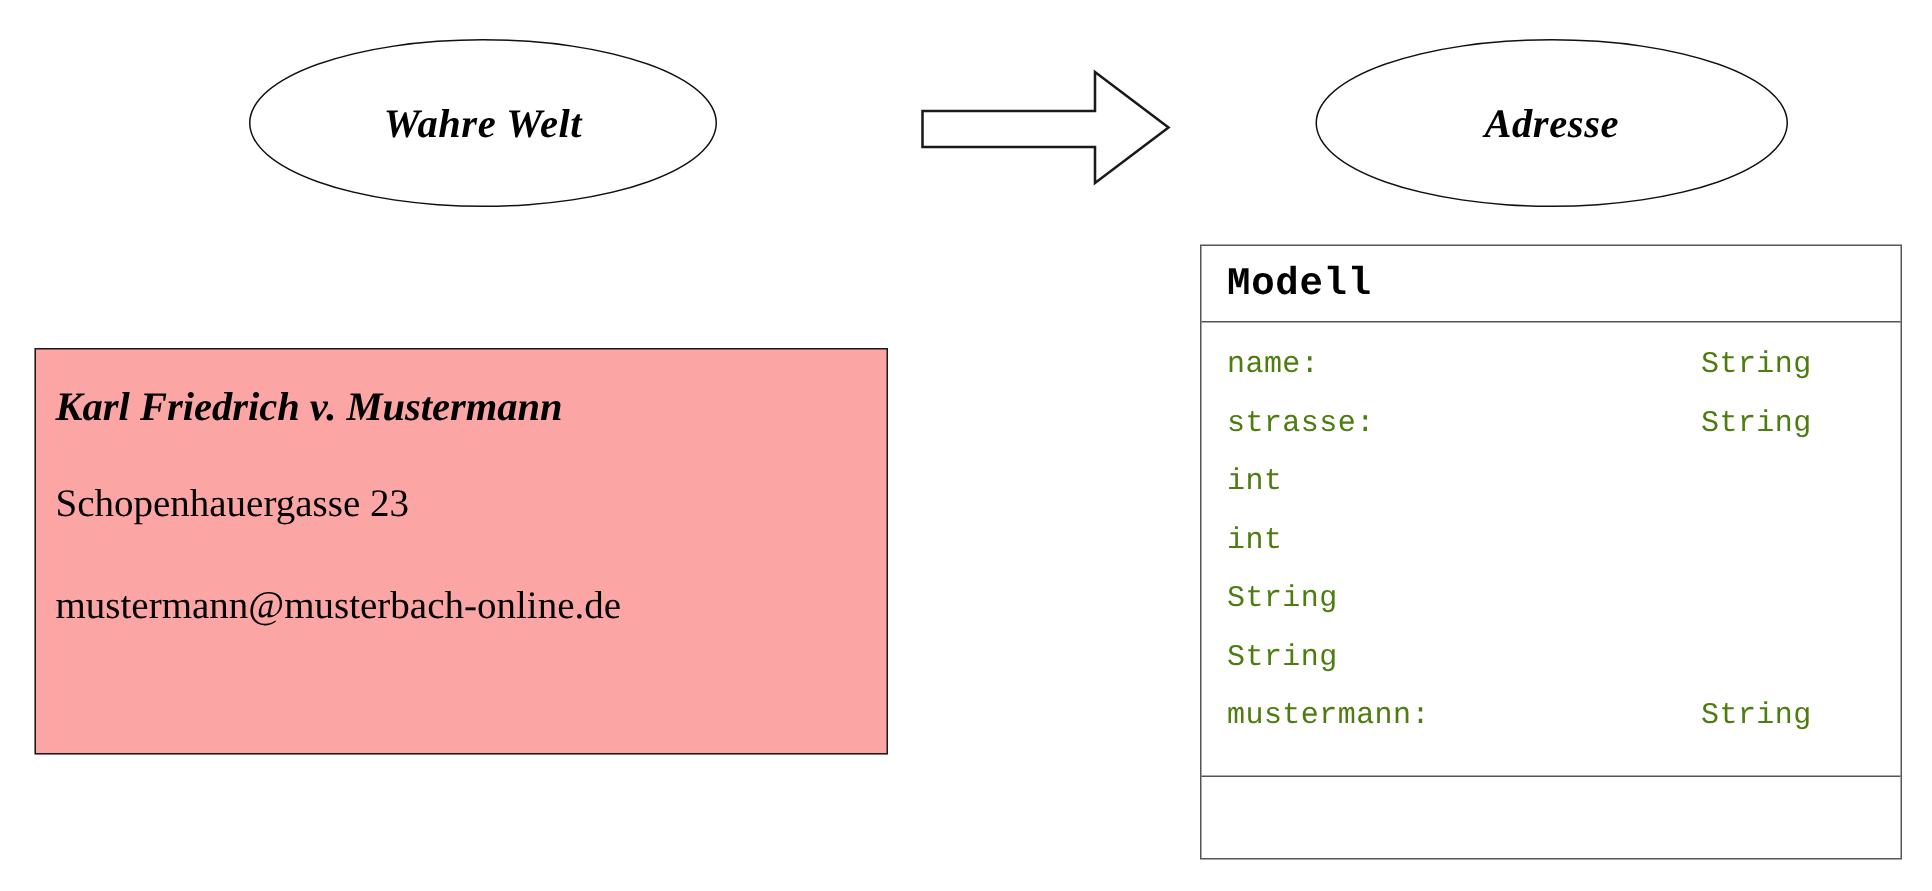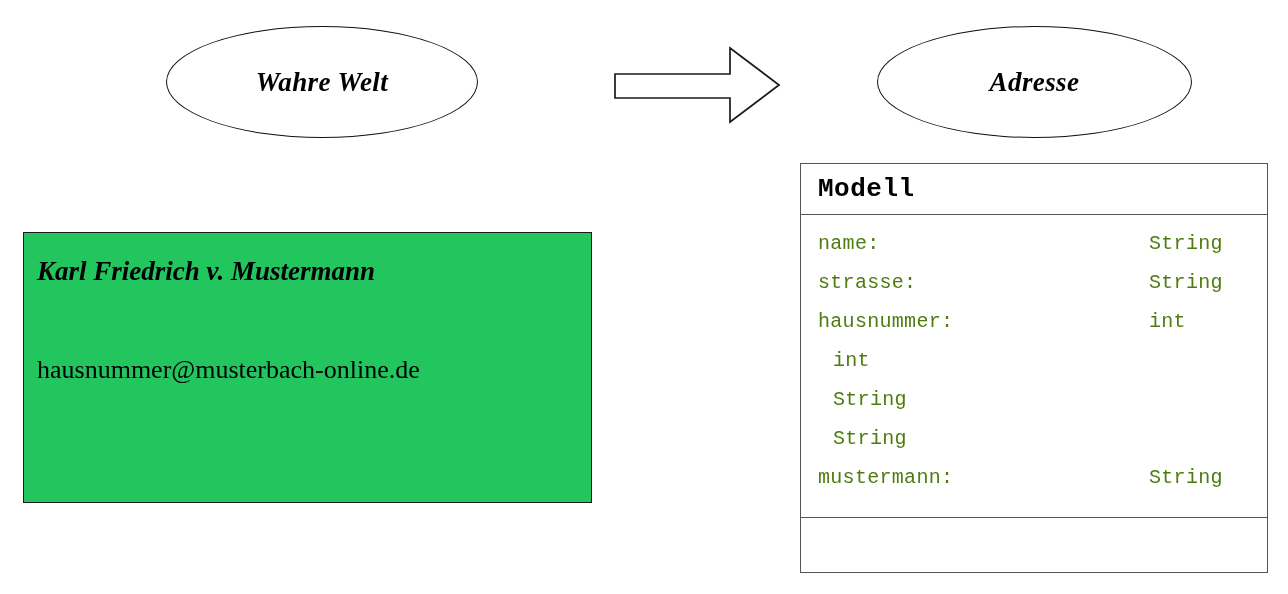--- a/index.html
+++ b/index.html
@@ -59,21 +59,21 @@
 
   
   #address-card {
     position: absolute;
     left: 23px;
     top: 232px;
     width: 569px;
     height: 271px;
     border: 1.6px solid #1a1a1a;
     box-sizing: border-box;
-    background: #22c55e;
+    background: #fca5a5;
     padding: 22px 0 0 13px;
   }
   .addr-name {
     font-family: "Liberation Serif", "DejaVu Serif", serif;
     font-weight: bold;
     font-style: italic;
     font-size: 27px;
     color: #000000;
     line-height: 1.25;
     white-space: nowrap;
@@ -133,21 +133,20 @@
     color: #4d7c0f;
     letter-spacing: 0.3px;
   }
   .uml-attr-name {
     width: 316px;
     flex: 0 0 316px;
     white-space: nowrap;
   }
   .uml-attr-type {
     white-space: nowrap;
-    margin-left: 15px;
   }
   #uml-operations {
     flex: 1 1 auto;
   }
 </style>
 </head>
 <body>
 
 <div class="ellipse" id="ellipse-wahre-welt">
   <span class="ellipse-label">Wahre Welt</span>
@@ -159,40 +158,40 @@
   </svg>
 </div>
 
 <div class="ellipse" id="ellipse-modell">
   <span class="ellipse-label">Adresse</span>
 </div>
 
 <div id="address-card">
   <div class="addr-name">Karl Friedrich v. Mustermann</div>
   <div class="addr-gap-1"></div>
+  <div class="addr-block">Schopenhauergasse 23</div>
   <div class="addr-gap-2"></div>
-  <div class="addr-block">hausnummer@musterbach-online.de</div>
+  <div class="addr-block">mustermann@musterbach-online.de</div>
 </div>
 
 <div id="uml-class-adresse">
   <div class="uml-compartment" id="uml-header">
     <span class="uml-class-name">Modell</span>
   </div>
   <div class="uml-compartment" id="uml-attributes">
 
   <div class="uml-attr-row">
         <span class="uml-attr-name">name:</span>
         <span class="uml-attr-type">String</span>
       </div>
       <div class="uml-attr-row">
         <span class="uml-attr-name">strasse:</span>
         <span class="uml-attr-type">String</span>
       </div>
       <div class="uml-attr-row">
-        <span class="uml-attr-name">hausnummer:</span>
         <span class="uml-attr-type">int</span>
       </div>
       <div class="uml-attr-row">
         <span class="uml-attr-type">int</span>
       </div>
       <div class="uml-attr-row">
         <span class="uml-attr-type">String</span>
       </div>
       <div class="uml-attr-row">
         <span class="uml-attr-type">String</span>

